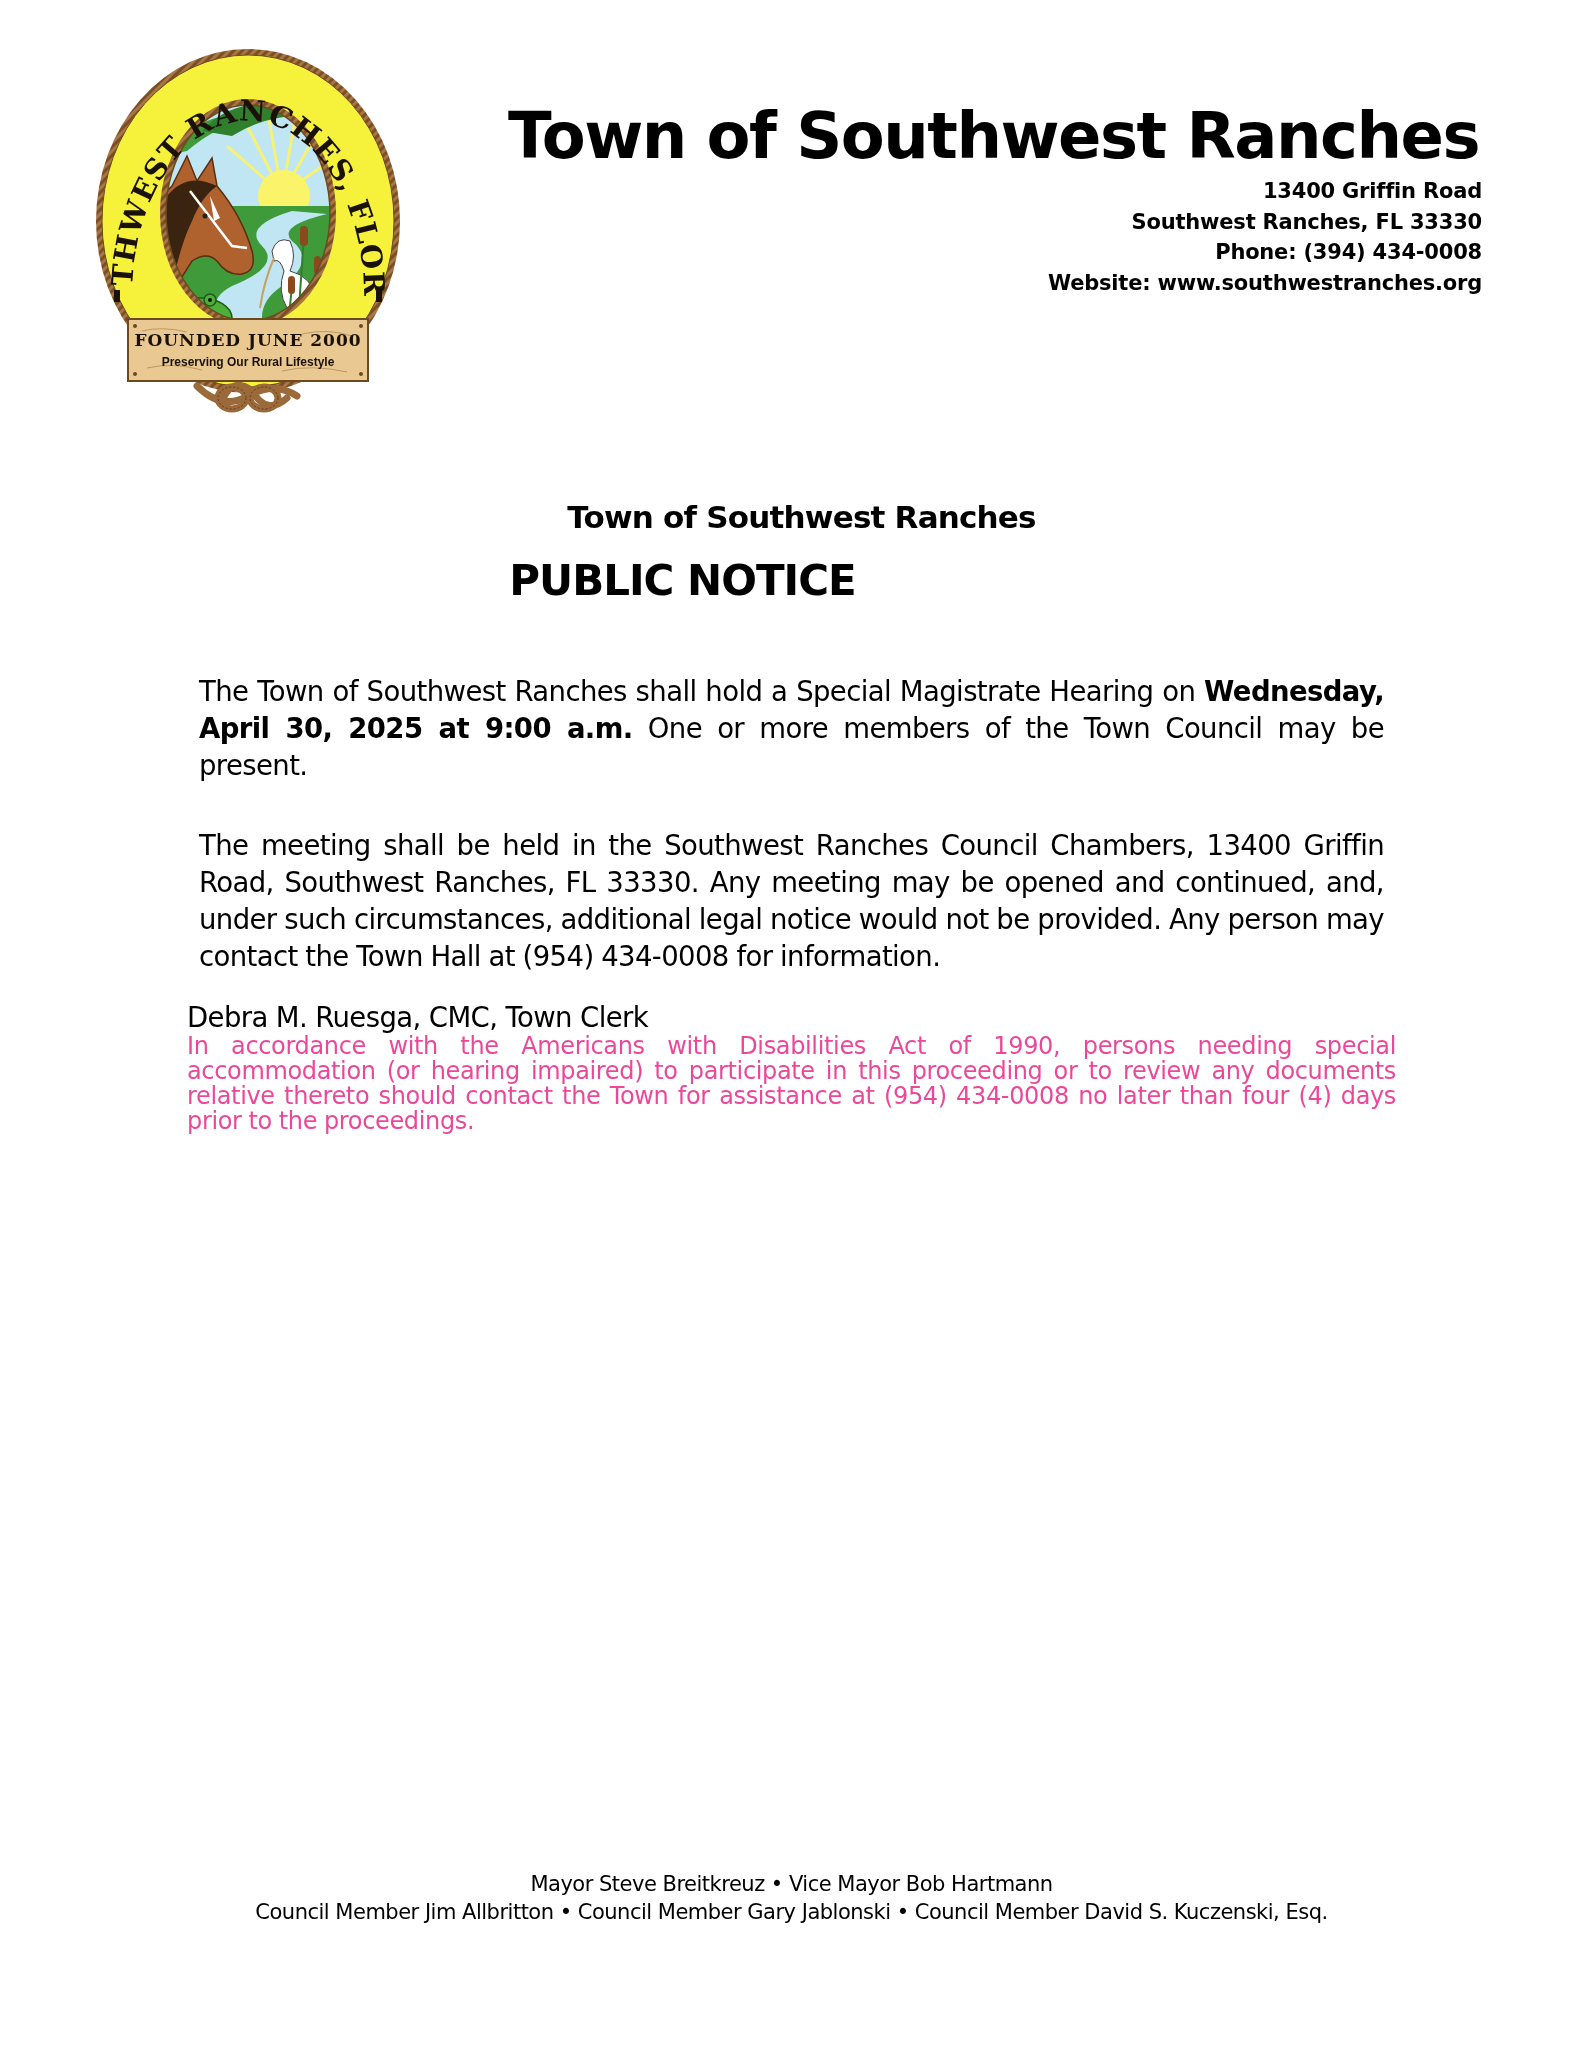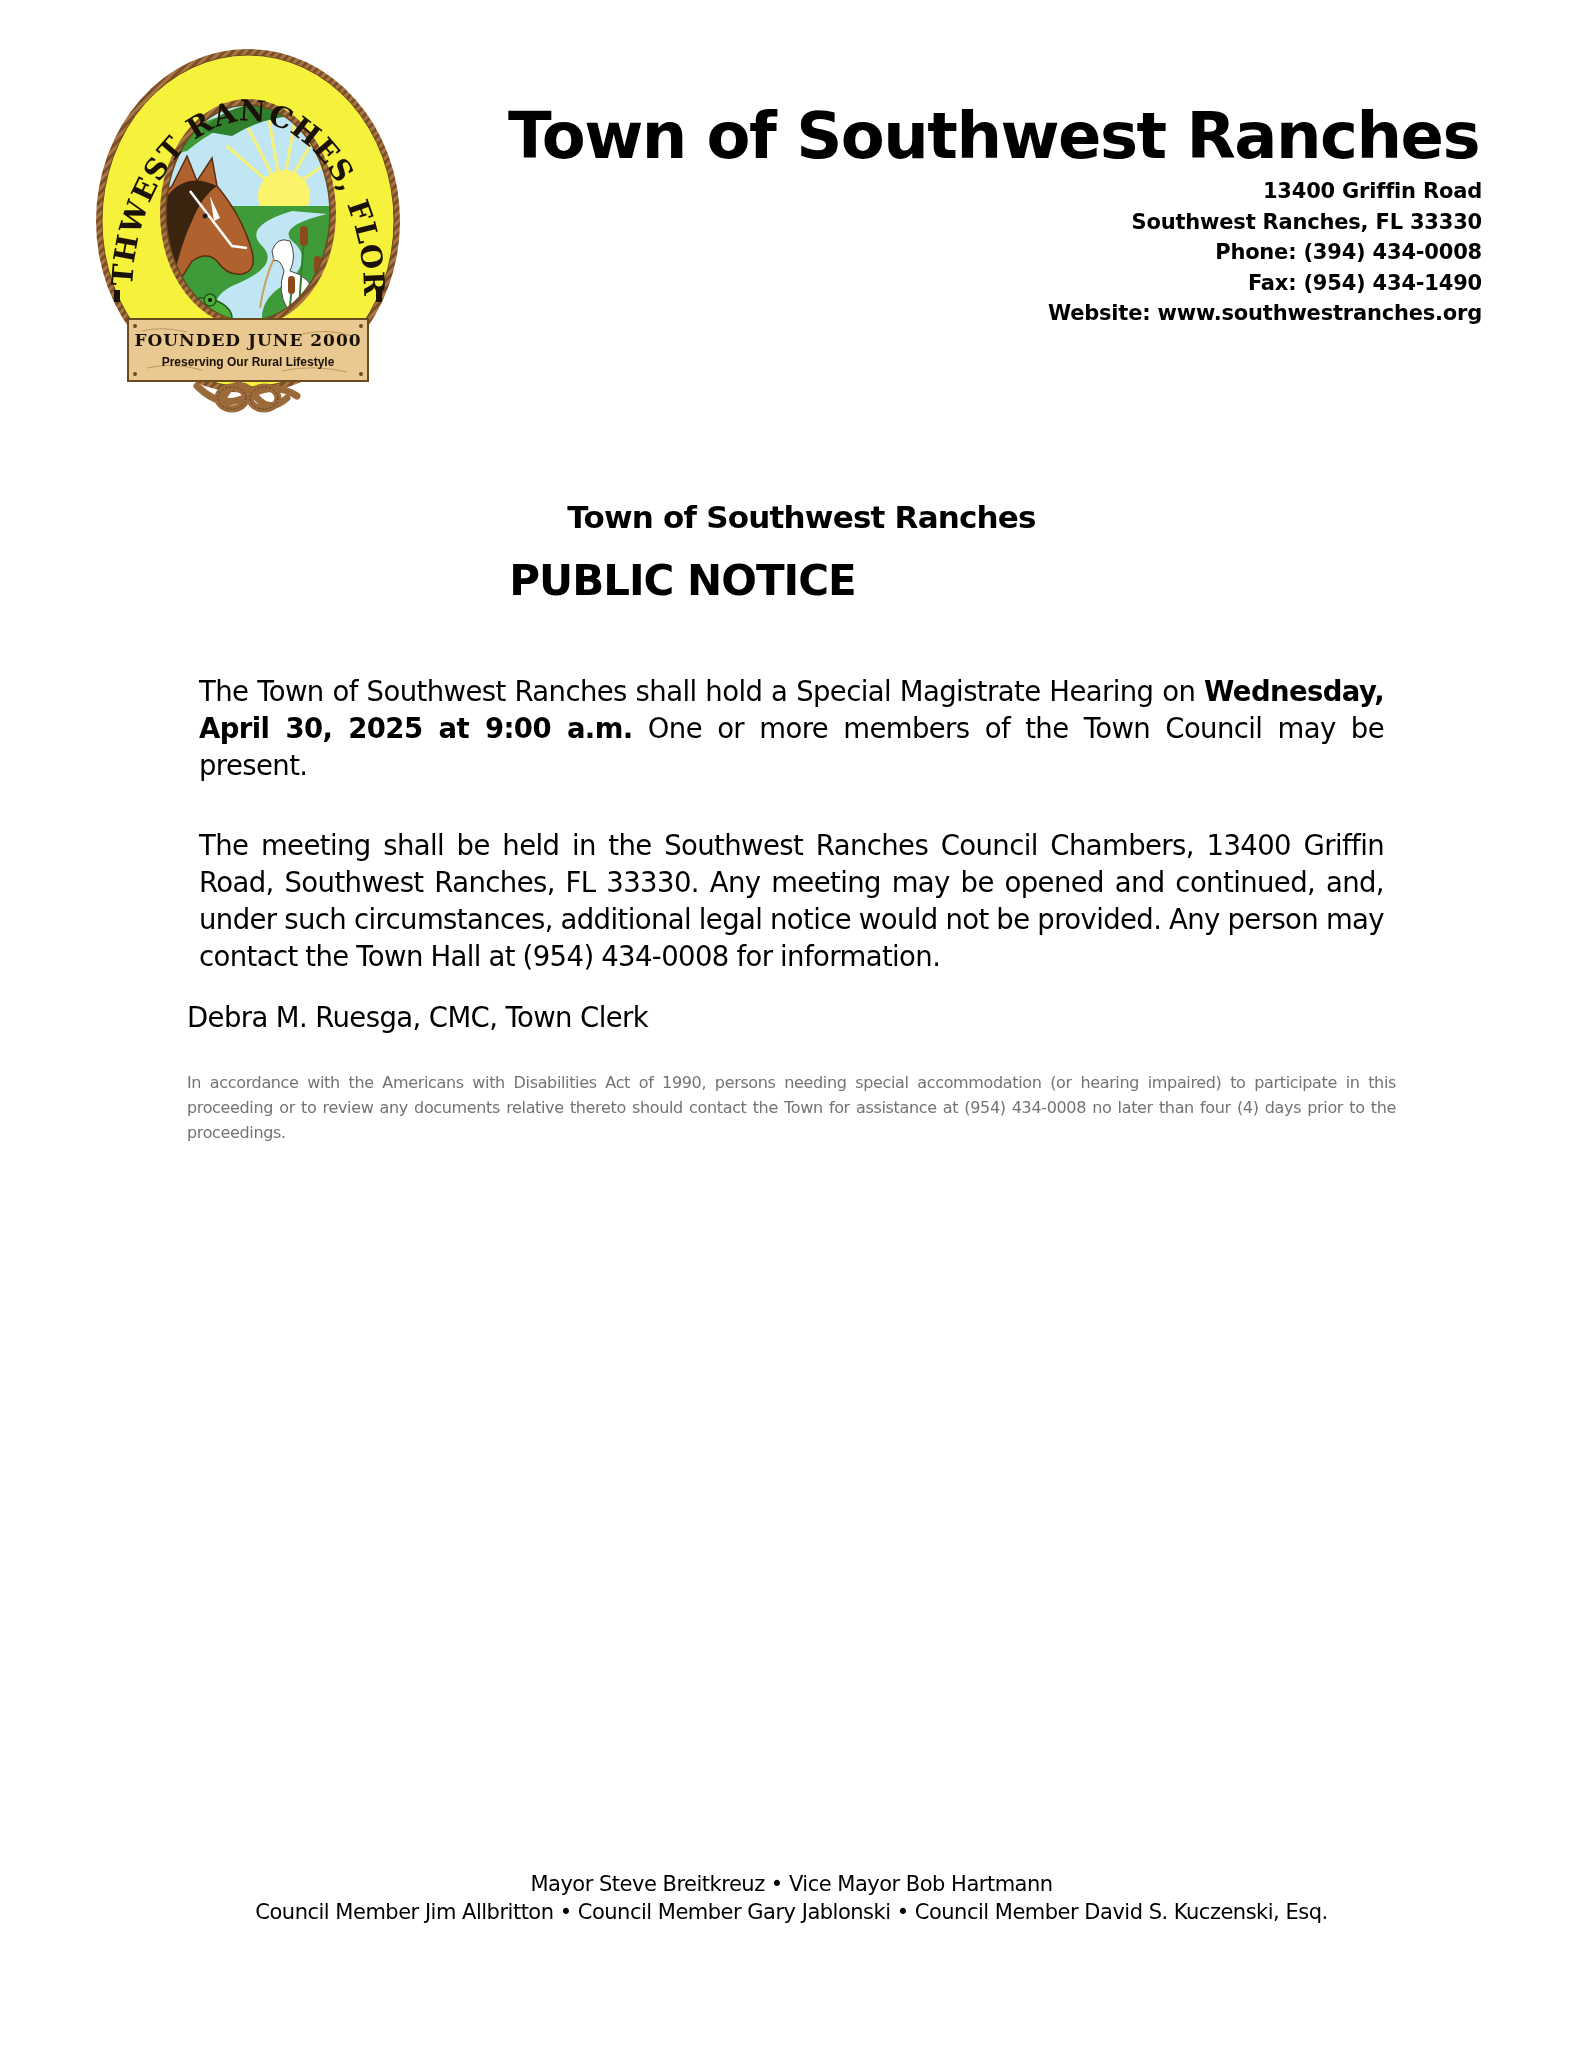--- a/index.html
+++ b/index.html
@@ -24,22 +24,22 @@
                   letter-spacing:-1px; line-height:56px; }
   #notice-title span { position:relative; left:10px; }
 
   
   .body-block { left:187px; width:1209px; font-size:27.5px; line-height:37px; text-align:justify;
                 letter-spacing:-0.6px; word-spacing:-0.5px; }
   .body-block p { margin:12px; text-align:justify; text-align-last:left; }
   #para1 { top:661px; }
   #para2 { top:815px; }
   #clerk { left:187px; top:999px; font-size:27.5px; line-height:37px; letter-spacing:-0.6px; white-space:nowrap; }
-  #ada { left:187px; width:1209px; top:1070px; font-size:16px; line-height:25px; text-align:justify;
-         letter-spacing:-0.35px; word-spacing:-0.4px; color:#737373; }
+  #ada { left:187px; width:1209px; top:1034px; font-size:24px; line-height:25px; text-align:justify;
+         letter-spacing:-0.35px; word-spacing:-0.4px; color:#ec4899; }
   #ada p { margin:0; text-align:justify; text-align-last:left; }
   b { font-weight:bold; }
 
   
   #footer { left:0; width:1583px; top:1870px; text-align:center; font-size:21px; line-height:28px;
             letter-spacing:-0.5px; }
   #footer div { white-space:nowrap; }
 </style>
 </head>
 <body>
@@ -137,21 +137,20 @@
       <ellipse cx="172" cy="352" rx="14" ry="11"></ellipse>
     </g>
   </svg>
 </div>
 
 <div id="lh-title" class="abs">Town of Southwest Ranches</div>
 <div id="lh-address" class="abs">
   <div>13400 Griffin Road</div>
   <div>Southwest Ranches, FL 33330</div>
   <div>Phone: (394) 434-0008</div>
-  <div>Fax: (954) 434-1490</div>
   <div>Website: www.southwestranches.org</div>
 </div>
 
 <div id="notice-sub" class="abs">
   <span>Town of Southwest Ranches</span>
 </div>
 <div id="notice-title" class="abs">
   <span>PUBLIC NOTICE</span>
 </div>
 

